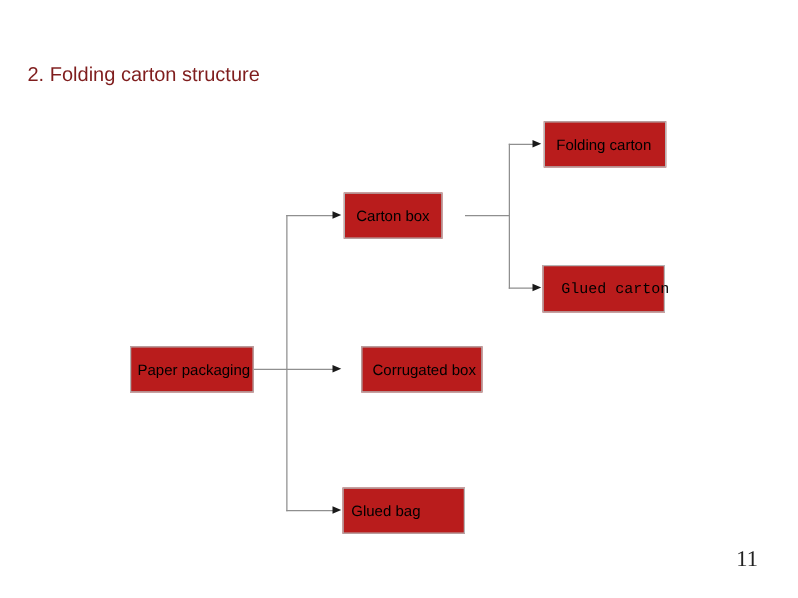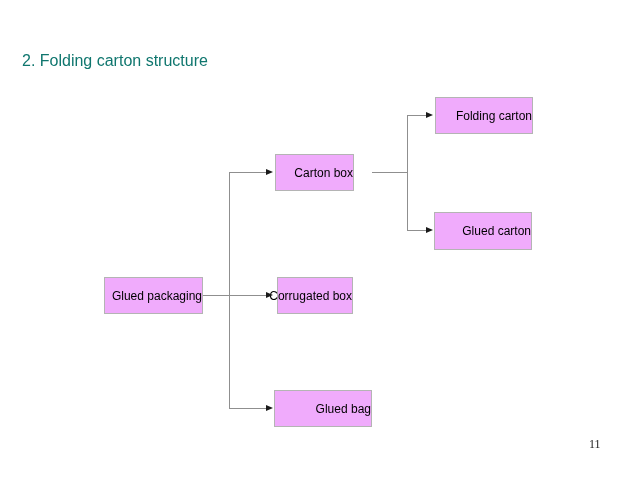--- a/index.html
+++ b/index.html
@@ -11,34 +11,33 @@
     overflow: hidden;
     font-family: "Liberation Sans", sans-serif;
     color: #000000;
   }
   .slide-title {
     position: absolute;
     left: 22px;
     top: 51px;
     font-size: 16px;
     line-height: 19px;
-    color: #0f766e;
+    color: #7f1d1d;
     white-space: nowrap;
   }
   .node {
     position: absolute;
     box-sizing: border-box;
     border: 1px solid #b4b4b4;
-    background: #f0abfc;
+    background: #b91c1c;
     display: flex;
     align-items: center;
     font-size: 12px;
     color: #000000;
     white-space: nowrap;
-    justify-content: flex-end;
   }
   .node .label { display: block; }
   .line {
     position: absolute;
     background: #8f8f8f;
   }
   .hline { height: 1px; }
   .vline { width: 1px; }
   .arrowhead {
     position: absolute;
@@ -46,52 +45,52 @@
     height: 0;
     border-top: 3px solid transparent;
     border-bottom: 3px solid transparent;
     border-left: 7px solid #1a1a1a;
   }
   .page-number {
     position: absolute;
     left: 589px;
     top: 437px;
     font-family: "Liberation Serif", serif;
-    font-size: 12px;
+    font-size: 18px;
     color: #222222;
   }
 </style>
 </head>
 <body>
 
 <div class="slide">
 
   <div class="slide-title">2. Folding carton structure</div>
 
   <div class="node" style="left:104px; top:277px; width:99px; height:37px; padding-left:5px;">
-    <span class="label">Glued packaging</span>
+    <span class="label">Paper packaging</span>
   </div>
 
   <div class="node" style="left:275px; top:154px; width:79px; height:37px; padding-left:9px;">
     <span class="label">Carton box</span>
   </div>
 
-  <div class="node" style="left:277px; top:277px; width:76px; height:37px; padding-left:19px;">
+  <div class="node" style="left:289px; top:277px; width:97px; height:37px; padding-left:8px;">
     <span class="label">Corrugated box</span>
   </div>
 
   <div class="node" style="left:274px; top:390px; width:98px; height:37px; padding-left:6px;">
     <span class="label">Glued bag</span>
   </div>
 
   <div class="node" style="left:435px; top:97px; width:98px; height:37px; padding-left:9px;">
     <span class="label">Folding carton</span>
   </div>
 
-  <div class="node" style="left:434px; top:212px; width:98px; height:38px; padding-left:14px;">
+  <div class="node" style="left:434px; top:212px; width:98px; height:38px; padding-left:14px;font-family:Liberation Mono, monospace;">
     <span class="label">Glued carton</span>
   </div>
 
   <div class="line hline" style="left:203px; top:295px; width:64px;"></div>
   <div class="line vline" style="left:229px; top:172px; height:237px;"></div>
   <div class="line hline" style="left:229px; top:172px; width:38px;"></div>
   <div class="line hline" style="left:229px; top:408px; width:38px;"></div>
   <div class="arrowhead" style="left:266px; top:169px;"></div>
   <div class="arrowhead" style="left:266px; top:292px;"></div>
   <div class="arrowhead" style="left:266px; top:405px;"></div>

